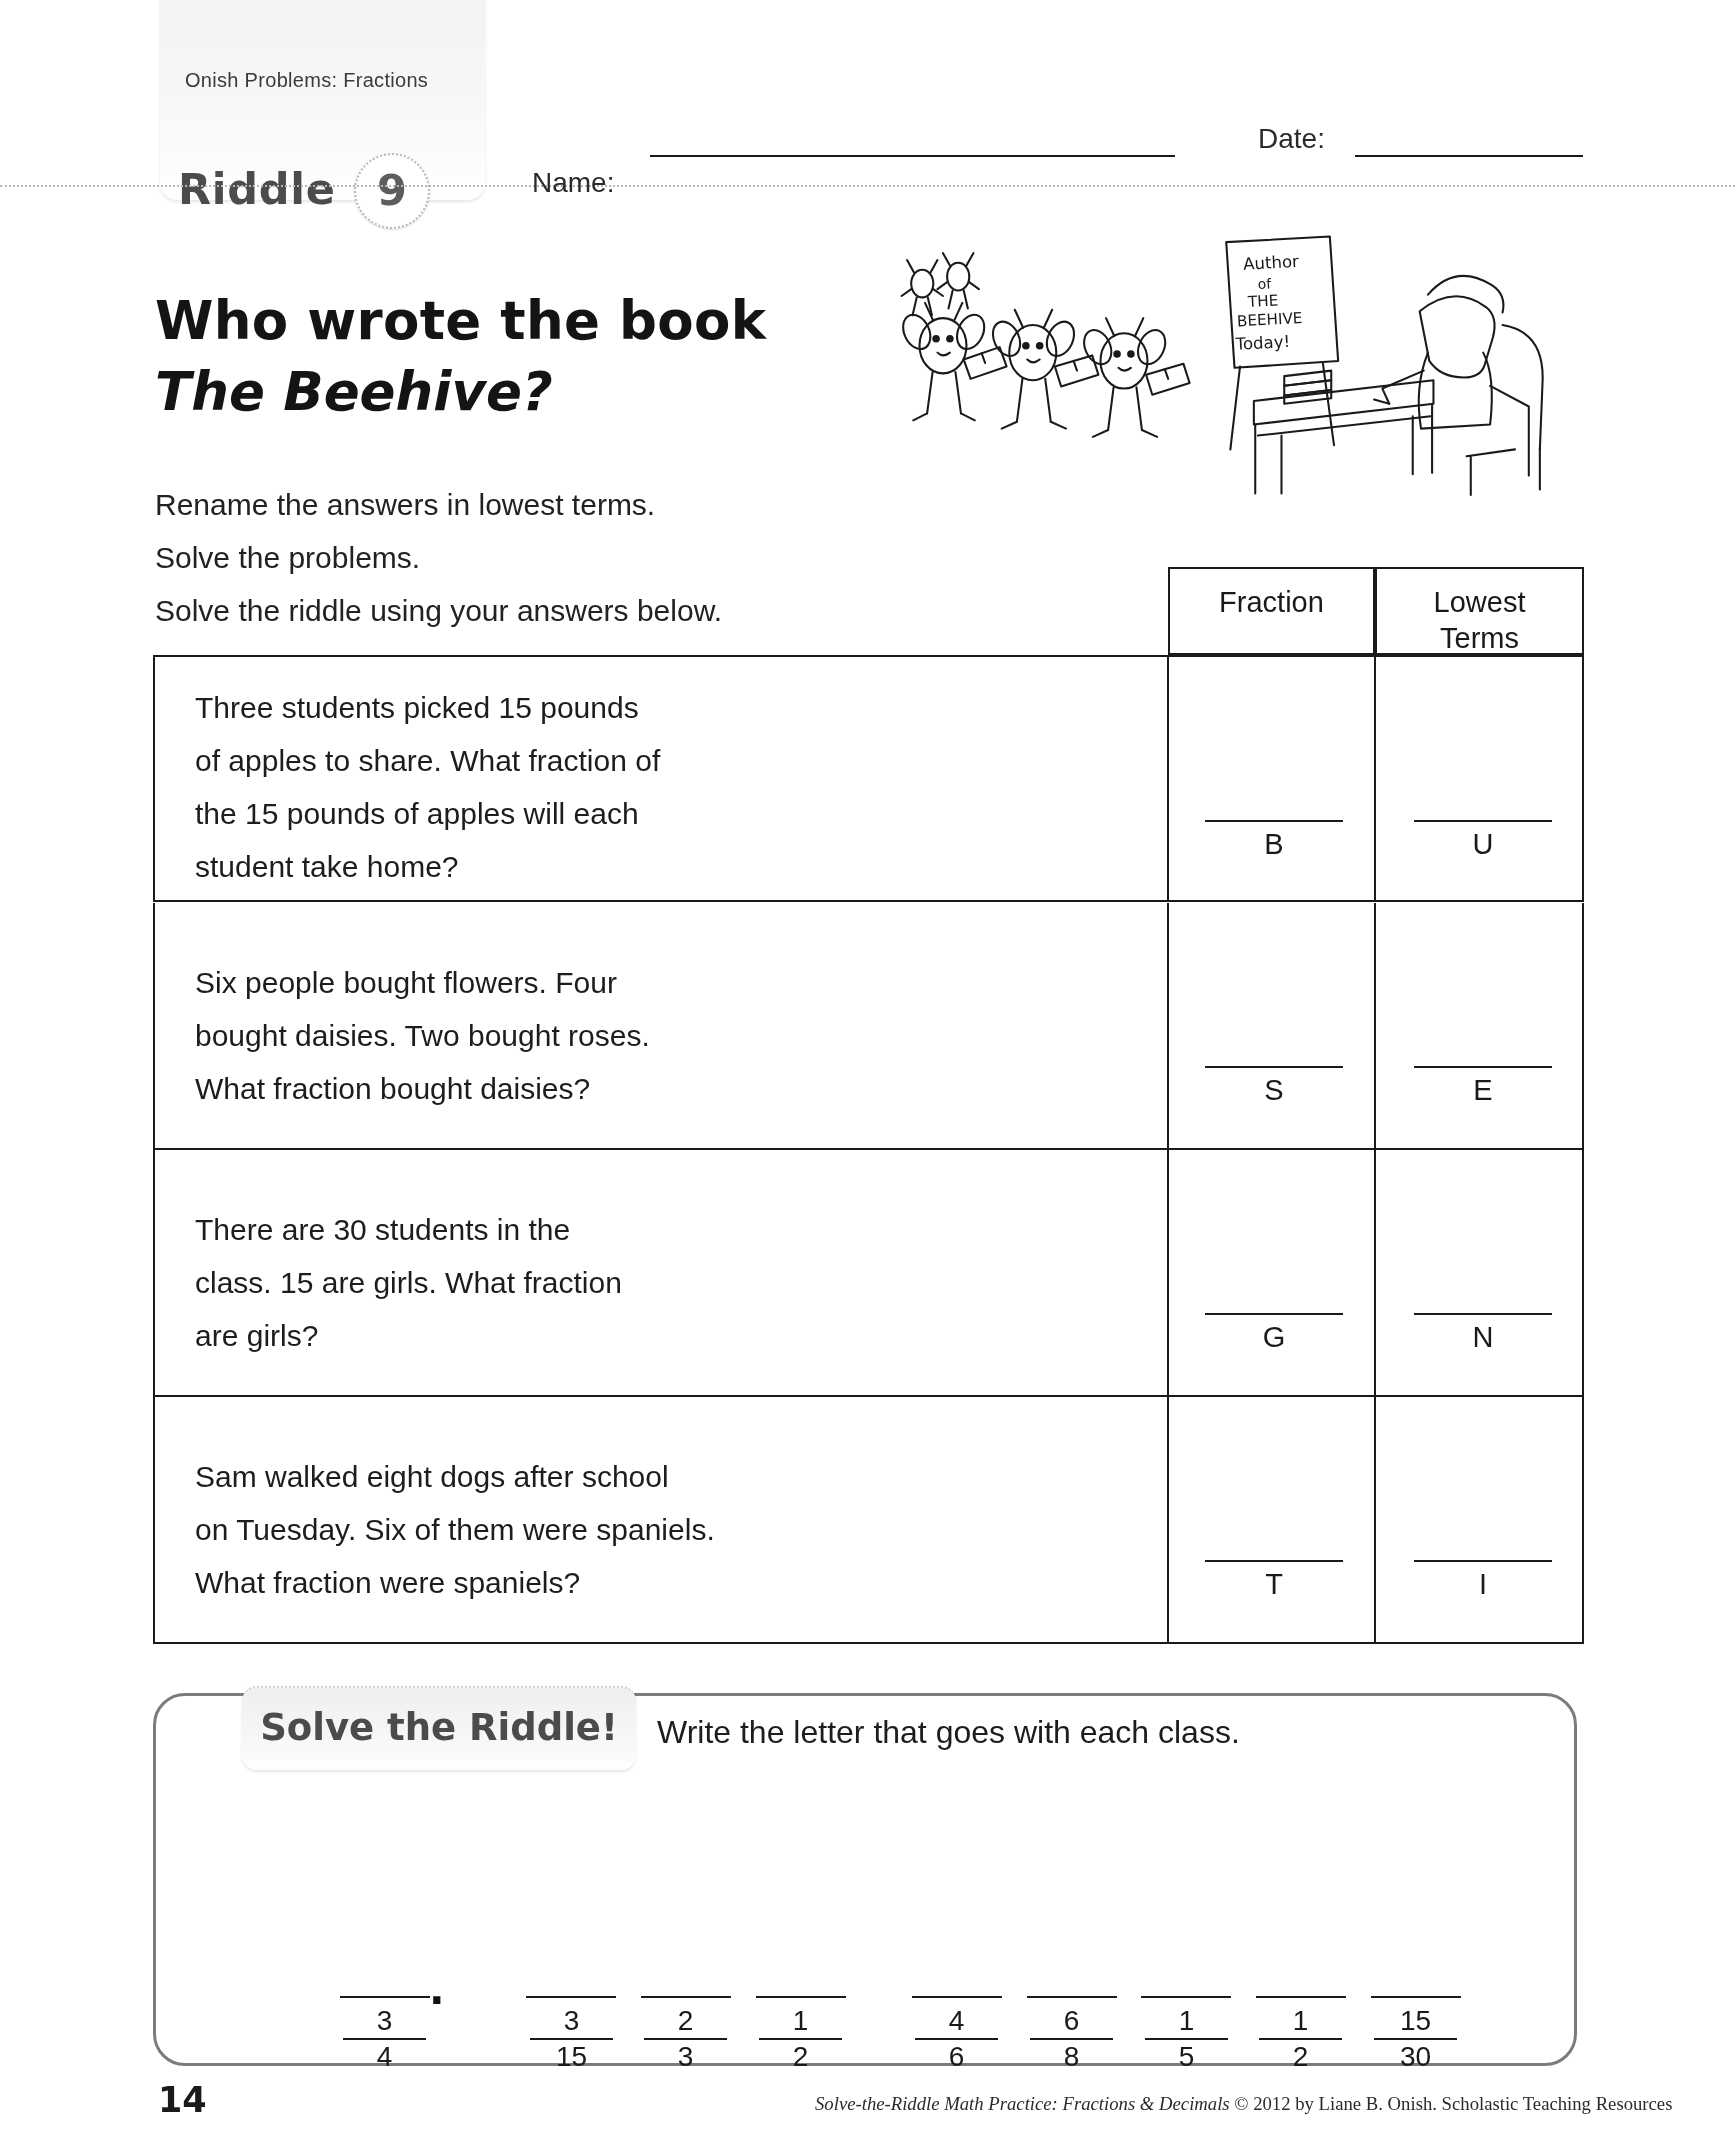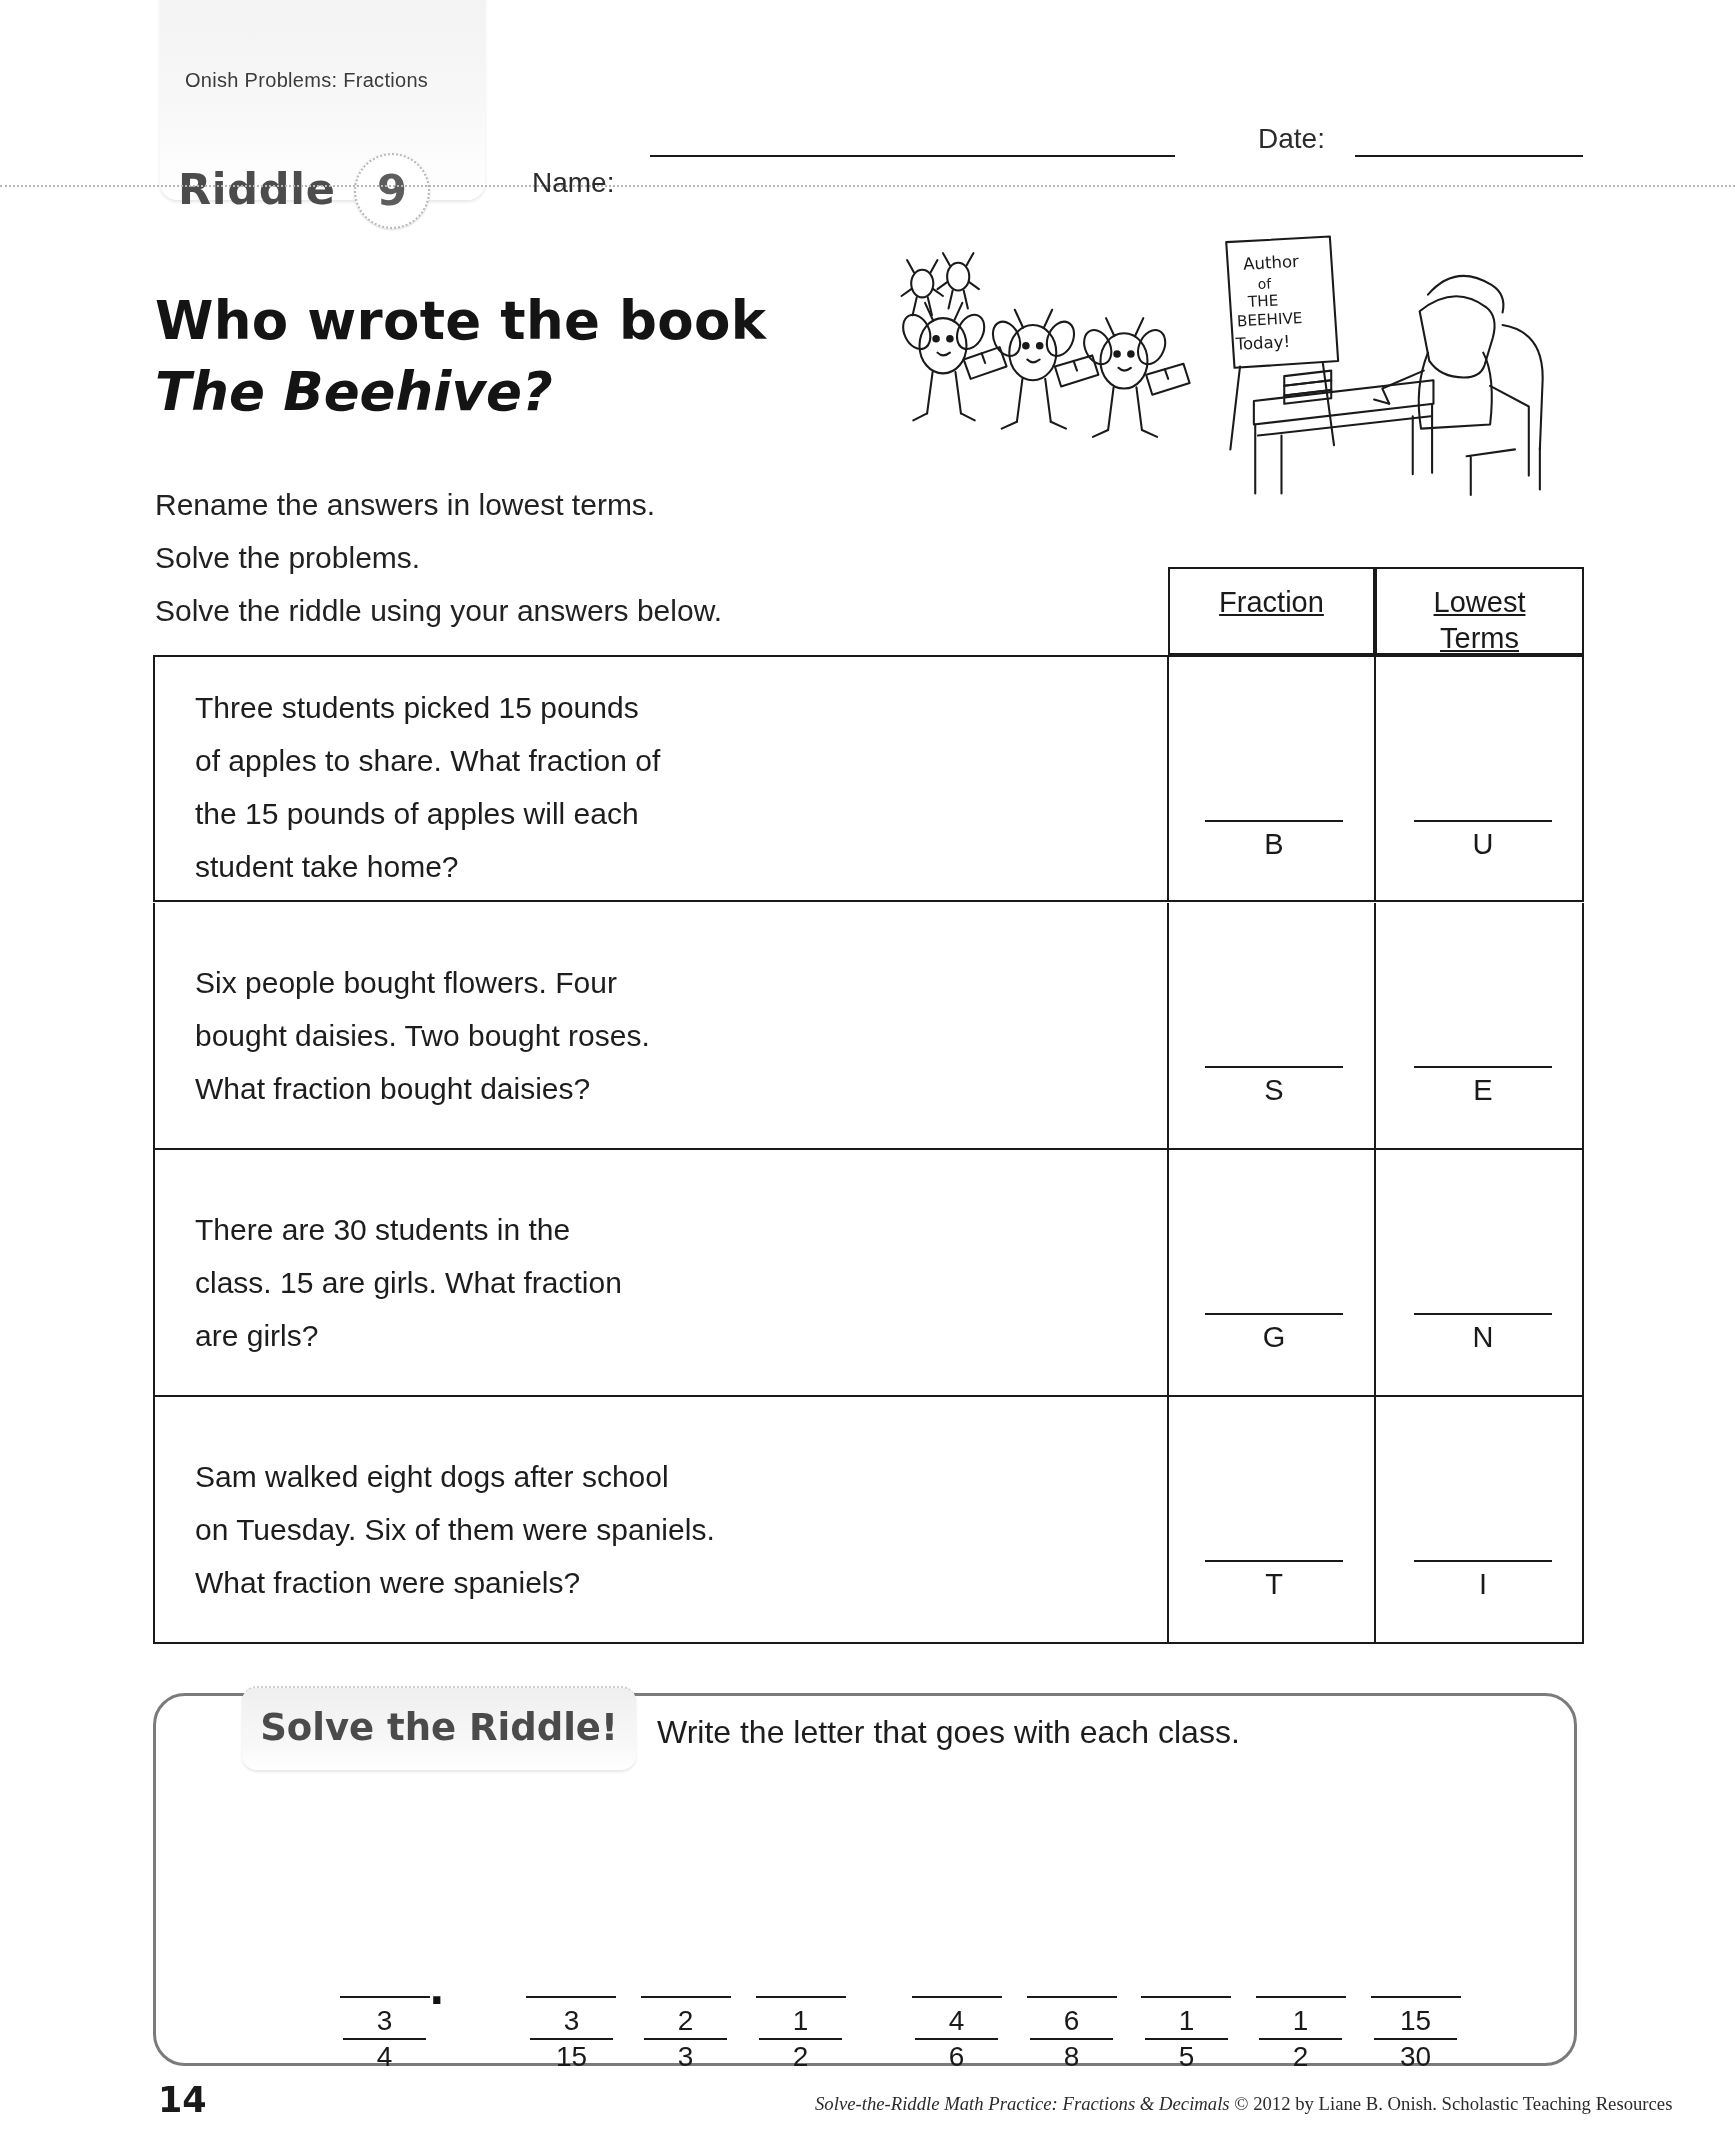--- a/index.html
+++ b/index.html
@@ -150,21 +150,20 @@
     top: 567px;
     height: 88px;
     border: 2.8px solid #1a1a1a;
     box-sizing: border-box;
     text-align: center;
     font-size: 29px;
     font-family: "Liberation Sans", sans-serif;
     color: #1a1a1a;
     padding-top: 15px;
     line-height: 36px;
-    text-decoration: underline;
   }
   .head-fraction { left: 1168px; width: 207px; }
   .head-lowest   { left: 1375px; width: 209px; }
 
   .row {
     position: absolute;
     left: 153px;
     width: 1431px;
     border-left: 2.8px solid #1a1a1a;
     border-right: 2.8px solid #1a1a1a;

